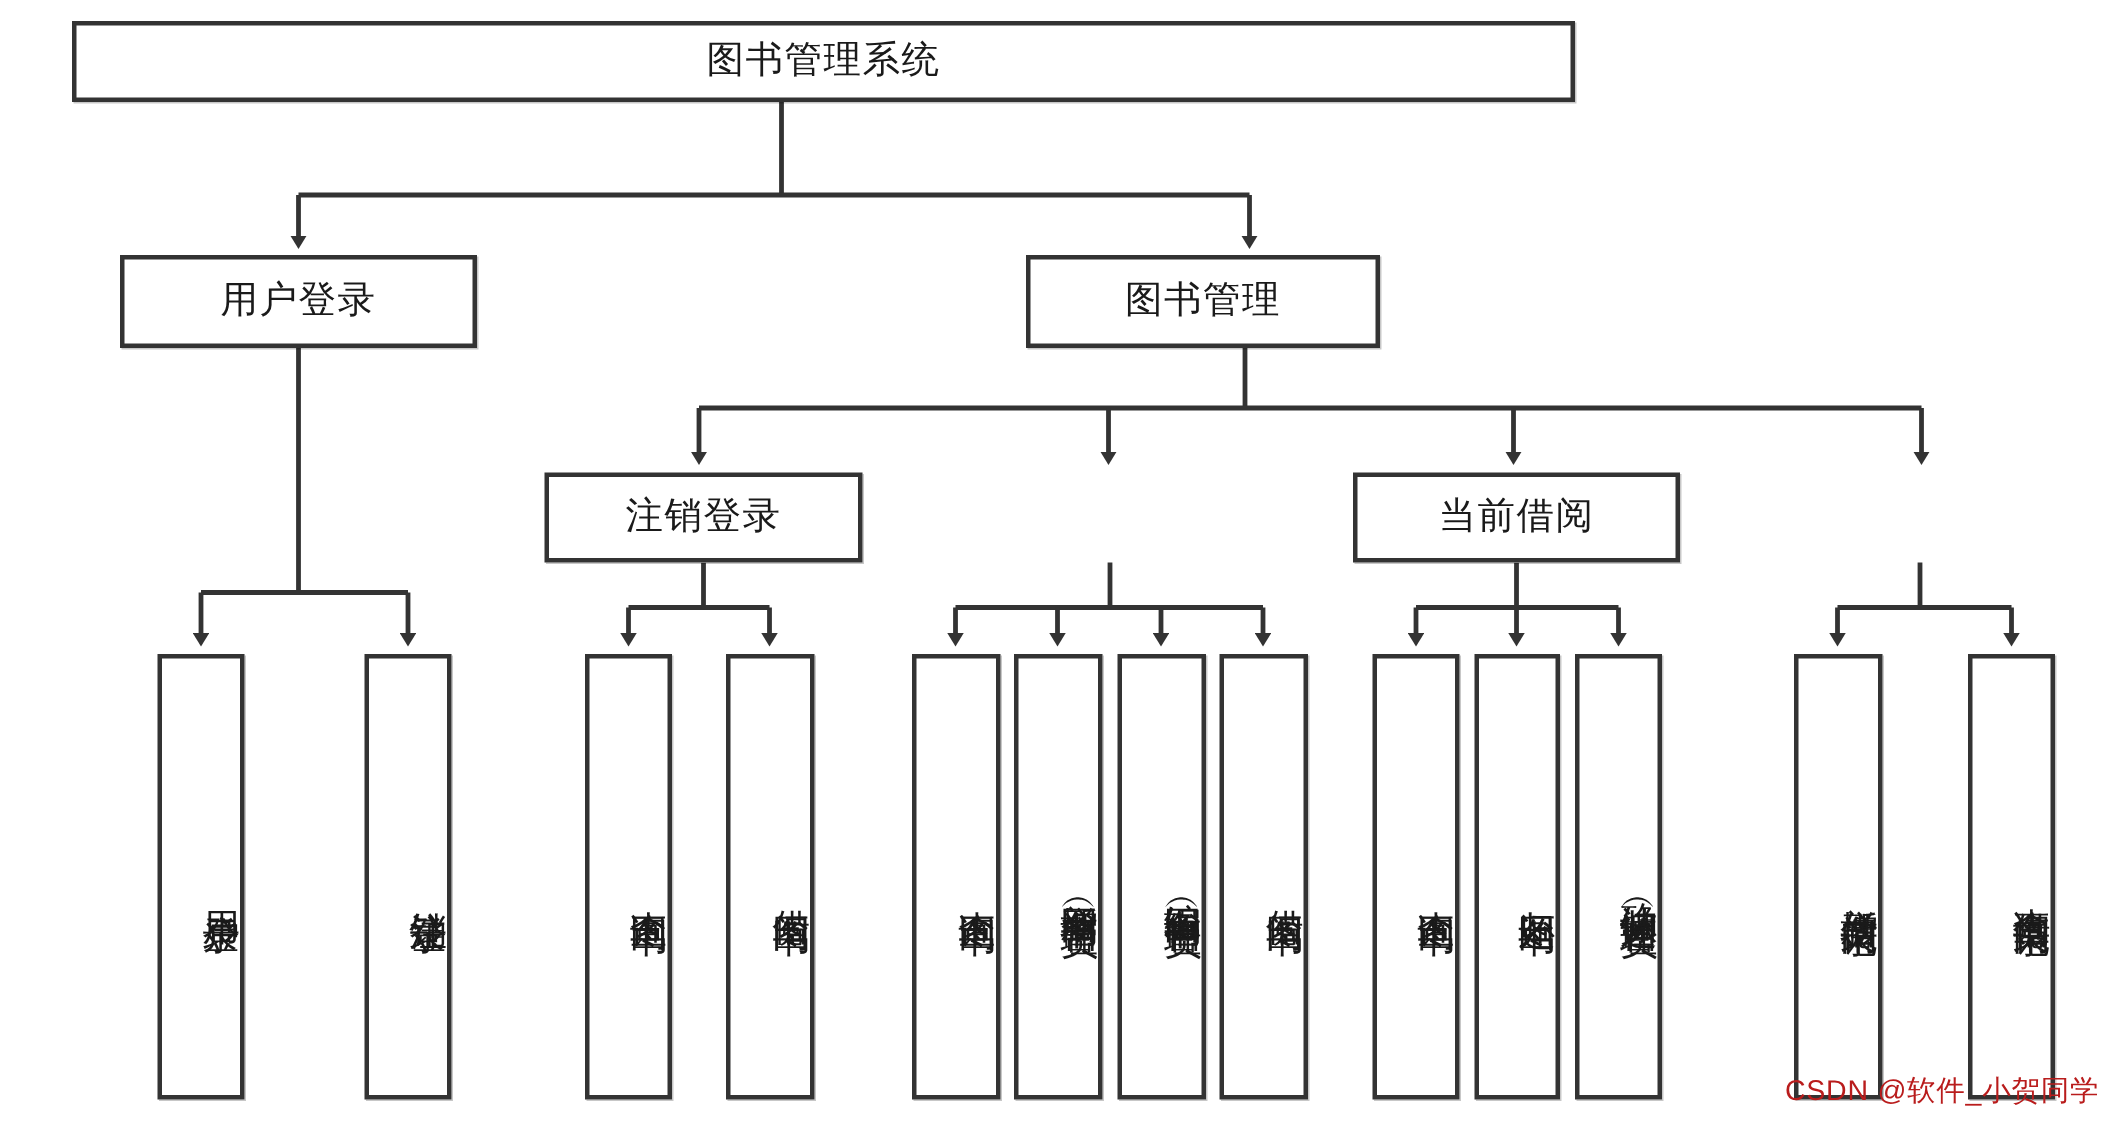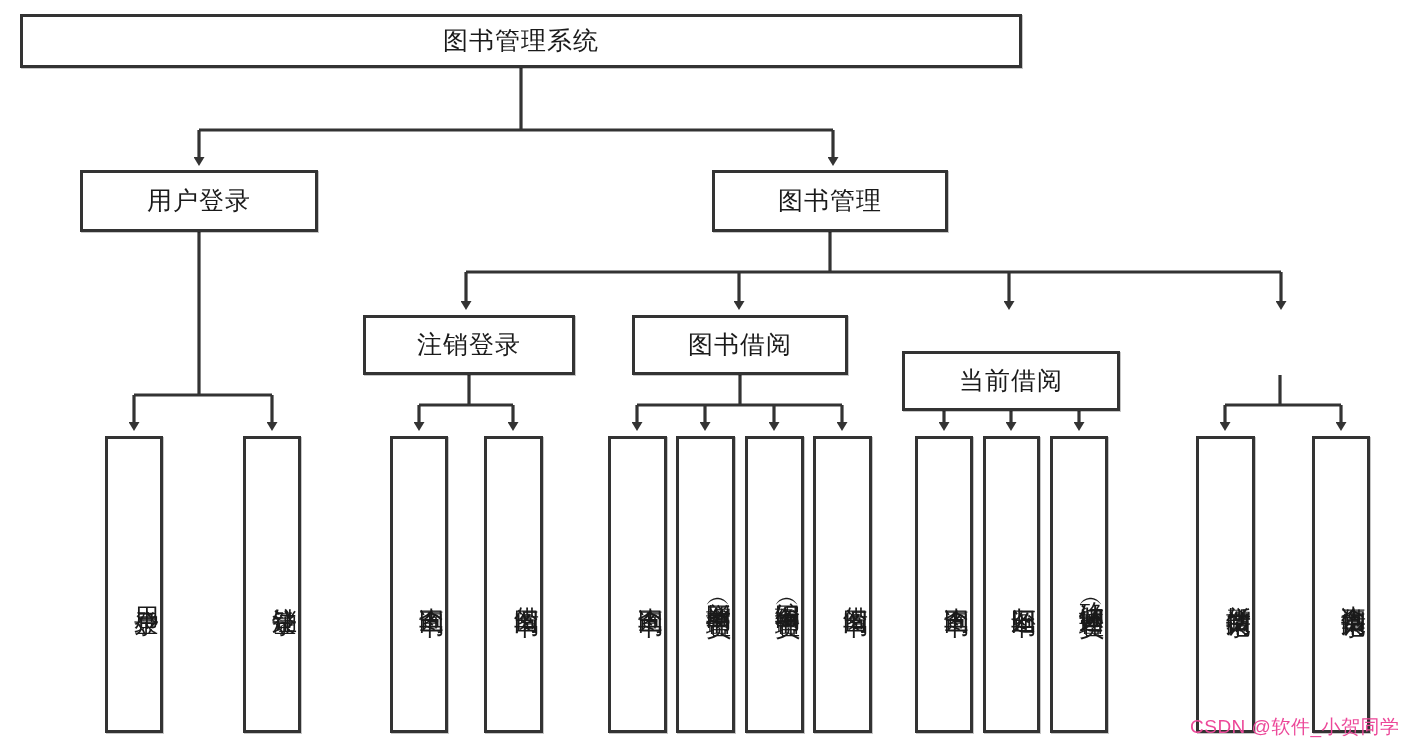--- a/index.html
+++ b/index.html
@@ -35,36 +35,37 @@
     box-shadow: 1px 1px 0 rgba(0,0,0,0.22);
   }
   .node.horizontal {
     font-size: 25px;
     letter-spacing: 1px;
     line-height: 1.1;
     white-space: nowrap;
   }
   .node.root {
     font-size: 25px;
+    margin-left: 28px;
   }
   .node.vertical {
     writing-mode: vertical-rl;
     text-orientation: upright;
     align-items: flex-start;
     justify-content: center;
     font-size: 25px;
     line-height: 1.08;
     letter-spacing: 2px;
     padding-top: 12px;
     white-space: nowrap;
   }
   .watermark {
     position: absolute;
     font-size: 19px;
-    color: #ec4899;
+    color: #b91c1c;
     letter-spacing: 0.5px;
     white-space: nowrap;
     user-select: none;
   }
 </style>
 </head>
 <body>
 
 <div id="diagram-root">
 
@@ -114,25 +115,24 @@
       <path d="M1280,375 L1280,405"></path>
       <path d="M1225,405 L1341,405"></path>
       <path d="M1225,405 L1225,423" marker-end="url(#arrow)"></path>
       <path d="M1341,405 L1341,423" marker-end="url(#arrow)"></path>
     </g>
   </svg>
 
   <div class="node horizontal root" style="left: 20px; top: 14px; width: 1002px; height: 54px;">图书管理系统</div>
 
   <div class="node horizontal" style="left: 80px; top: 170px; width: 238px; height: 62px;">用户登录</div>
-  <div class="node horizontal" style="left: 712px; top: 170px; width: 236px; height: 62px;">图书管理</div>
+  <div class="node horizontal" style="left: 684px; top: 170px; width: 236px; height: 62px;">图书管理</div>
 
   <div class="node horizontal" style="left: 363px; top: 315px; width: 212px; height: 60px;">注销登录</div>
-  <div class="node horizontal" style="left: 632px; top: 315px; width: 216px; height: 60px;">图书借阅</div>
-  <div class="node horizontal" style="left: 902px; top: 315px; width: 218px; height: 60px; margin-top: 36px;">当前借阅</div>
+  <div class="node horizontal" style="left: 902px; top: 315px; width: 218px; height: 60px;">当前借阅</div>
 
   <div class="node vertical" style="left: 105px; top: 436px; width: 58px; height: 297px;">用户登录</div>
   <div class="node vertical" style="left: 243px; top: 436px; width: 58px; height: 297px;">注销登录</div>
   <div class="node vertical" style="left: 390px; top: 436px; width: 58px; height: 297px;">查询图书</div>
   <div class="node vertical" style="left: 484px; top: 436px; width: 59px; height: 297px;">借阅图书</div>
   <div class="node vertical" style="left: 608px; top: 436px; width: 59px; height: 297px;">查询图书</div>
   <div class="node vertical" style="left: 676px; top: 436px; width: 59px; height: 297px;">新增图书（管理员）</div>
   <div class="node vertical" style="left: 745px; top: 436px; width: 59px; height: 297px;">编辑图书（管理员）</div>
   <div class="node vertical" style="left: 813px; top: 436px; width: 59px; height: 297px;">借阅图书</div>
   <div class="node vertical" style="left: 915px; top: 436px; width: 58px; height: 297px;">查询图书</div>

